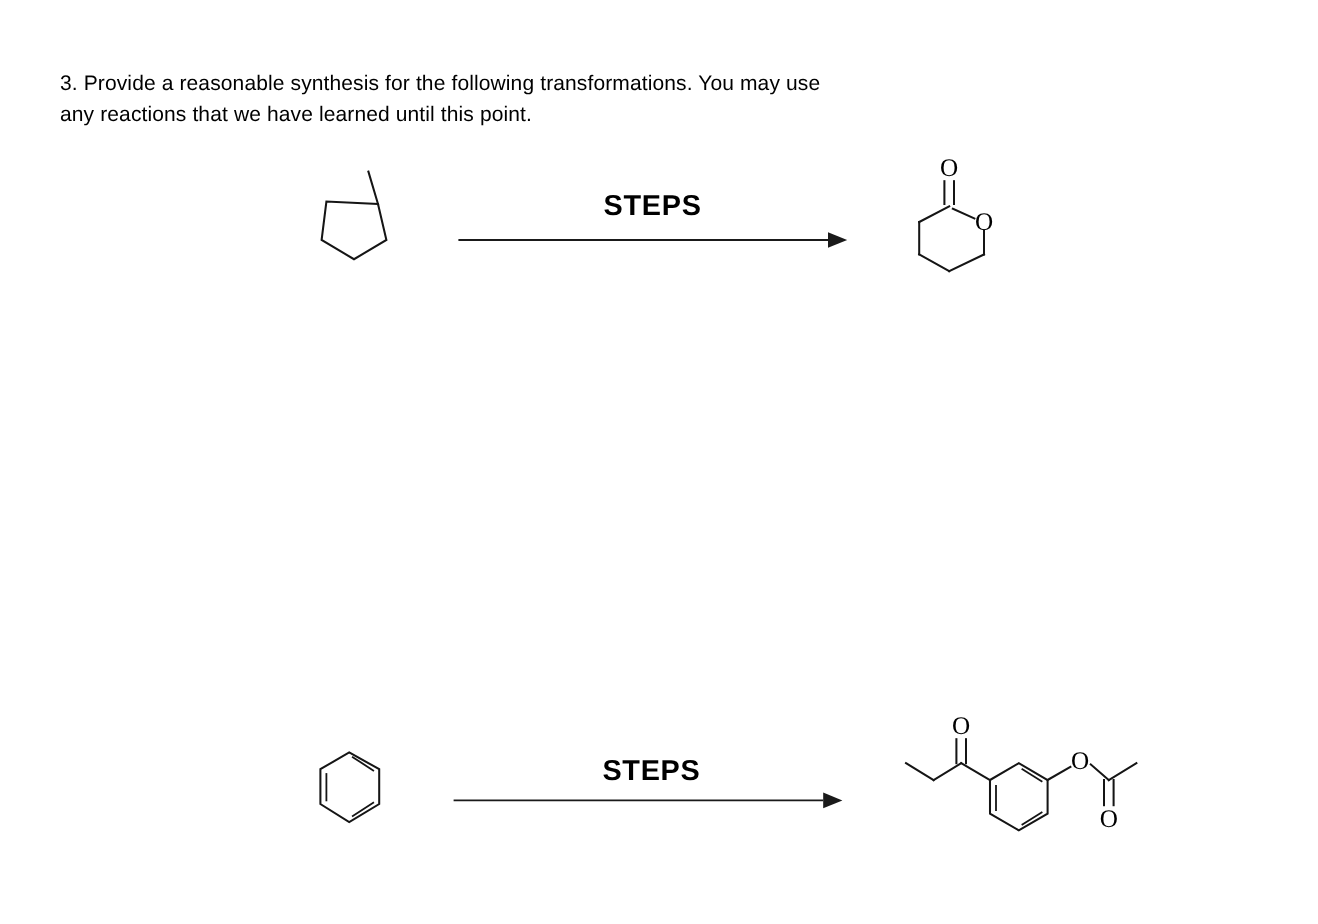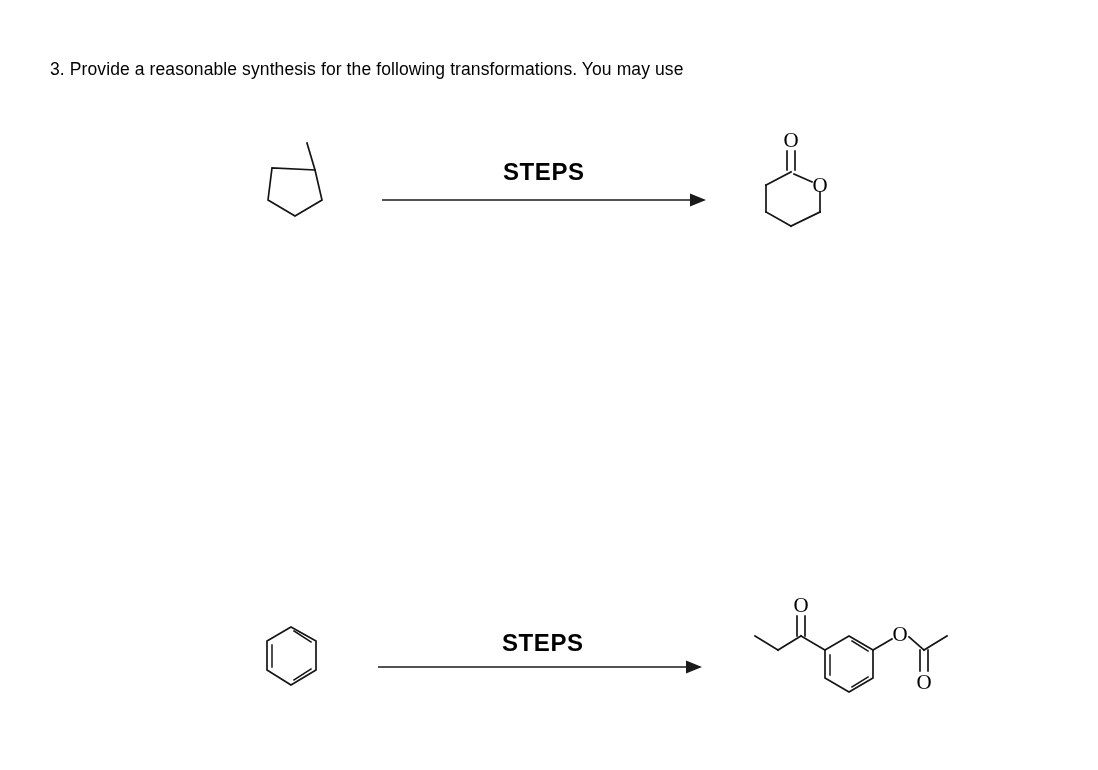--- a/index.html
+++ b/index.html
@@ -81,20 +81,21 @@
     dominant-baseline: central;
   }
 </style>
 </head>
 <body>
 
 <div class="page">
 
   <div class="question-text">
     <span class="line">3. Provide a reasonable synthesis for the following transformations. You may use</span>
+    <span class="line">any reactions that we have learned until this point.</span>
   </div>
 
   <div class="struct-svg" style="left:250px; top:130px; width:90px; height:95px;">
     <svg width="90" height="95" viewBox="0 0 90 95" aria-label="methylcyclopentane">
 
       <polygon class="bond" points="65,40 72,70 45,86 18,70 22,38"></polygon>
 
       <line class="bond" x1="65" y1="40" x2="57" y2="13"></line>
     </svg>
   </div>

